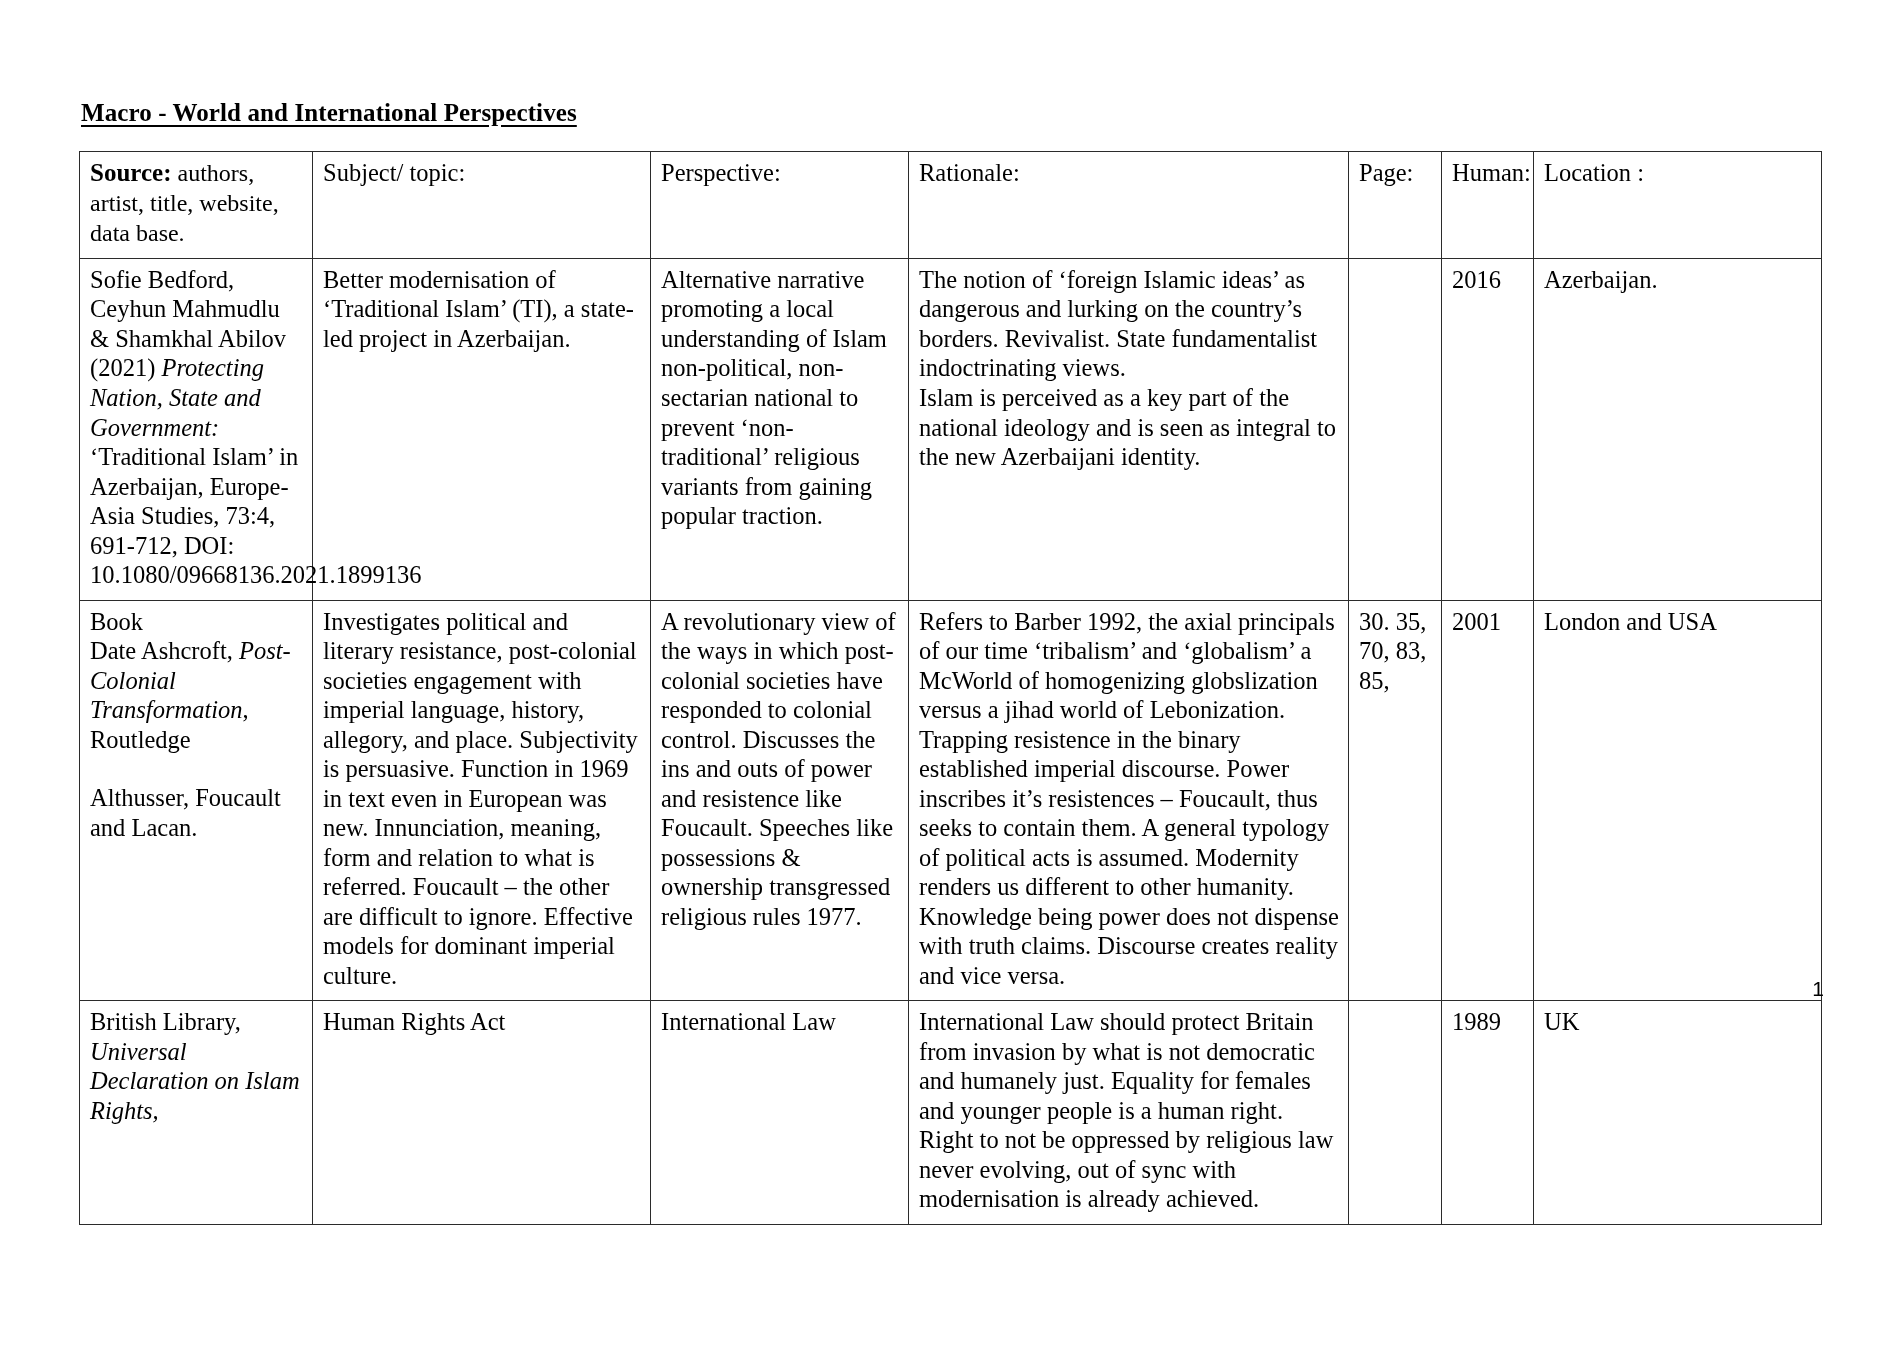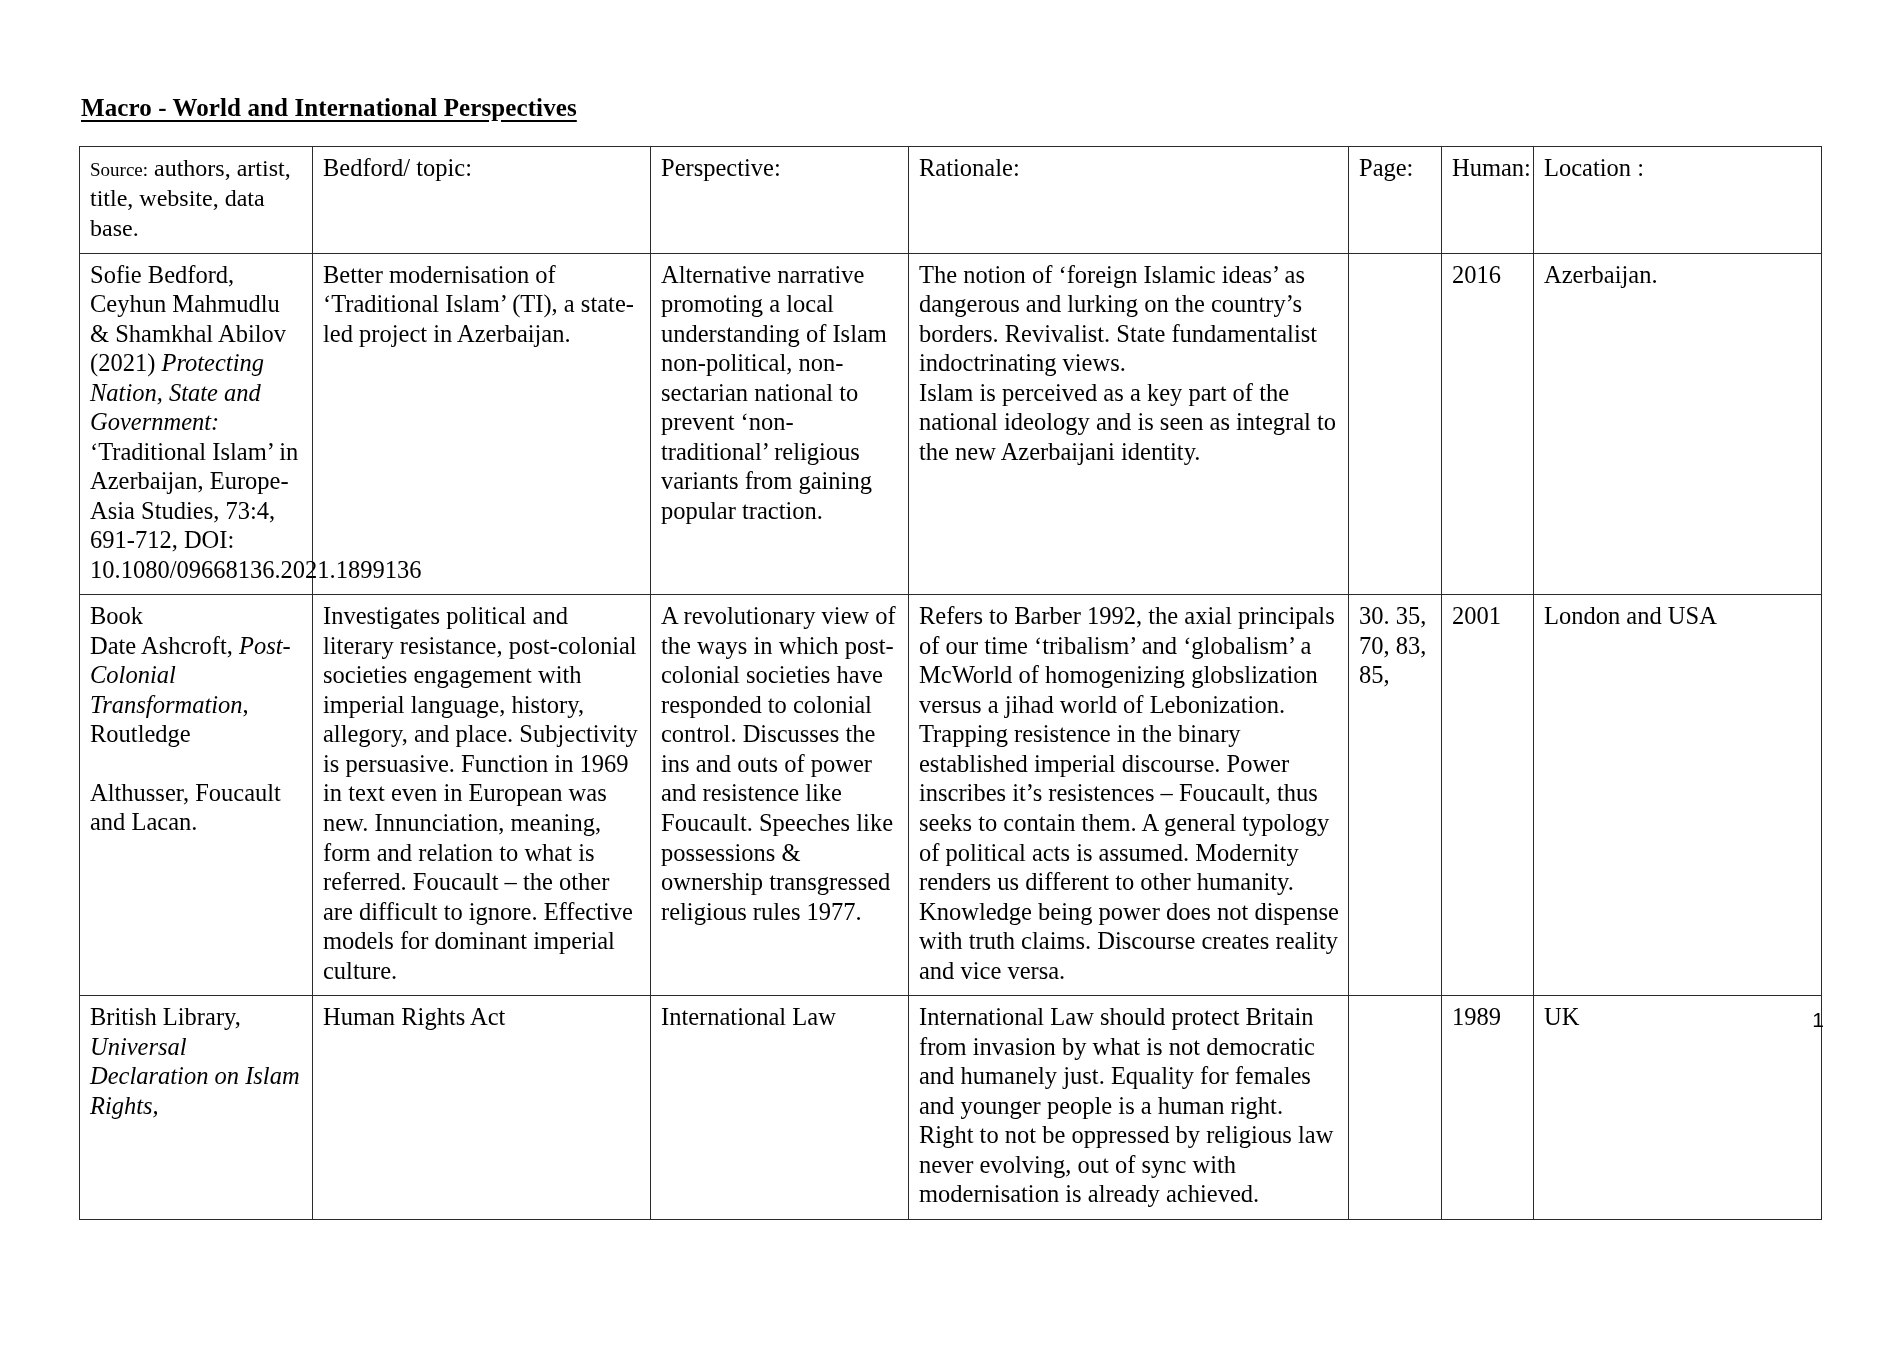--- a/index.html
+++ b/index.html
@@ -13,22 +13,21 @@
     font-family: "Liberation Serif", "DejaVu Serif", serif;
     color: #000000;
     position: relative;
     overflow: hidden;
   }
   .page {
     position: relative;
     width: 1903px;
     height: 1136px;
     box-sizing: border-box;
-    padding: 62px 78px 0 78px;
-    margin-top: 31px;
+    padding: 98px 78px 0 78px;
   }
   .doc-title {
     font-size: 25px;
     font-weight: bold;
     text-decoration: underline;
     text-underline-offset: 4px;
     letter-spacing: 0.1px;
     margin: 0 0 23px 3px;
     line-height: 1.2;
   }
@@ -54,22 +53,22 @@
   col.c-rationale { width: 440px; }
   col.c-page      { width: 93px;  }
   col.c-date      { width: 92px;  }
   col.c-location  { width: 288px; }
 
   thead td {
     padding-top: 9px;
     padding-bottom: 9px;
   }
   .hdr-strong {
-    font-weight: normal;
-    font-size: 19px;
+    font-weight: bold;
+    font-size: 25px;
   }
   .hdr-small {
     font-size: 24px;
     font-weight: normal;
   }
   .it { font-style: italic; }
   .blank-line { display: block; height: 29px; }
   .row-tall-1 td { height: 246px; }
   .row-tall-2 td { height: 302px; }
   .row-tall-3 td { height: 168px; }
@@ -97,21 +96,21 @@
       <col class="c-subject">
       <col class="c-persp">
       <col class="c-rationale">
       <col class="c-page">
       <col class="c-date">
       <col class="c-location">
     </colgroup>
     <thead>
       <tr>
         <td><span class="hdr-strong">Source:</span><span class="hdr-small"> authors, artist, title, website, data base.</span></td>
-        <td class="hdr-strong">Bedford/ topic:</td>
+        <td class="hdr-strong">Subject/ topic:</td>
         <td class="hdr-strong">Perspective:</td>
         <td class="hdr-strong">Rationale:</td>
         <td class="hdr-strong">Page:</td>
         <td class="hdr-strong">Human:</td>
         <td class="hdr-strong">Location :</td>
       </tr>
     </thead>
     <tbody>
       <tr class="row-tall-1">
         <td><span>Sofie Bedford, Ceyhun Mahmudlu &amp; Shamkhal Abilov (2021) </span><span class="it">Protecting Nation, State and Government:</span><span> ‘Traditional Islam’ in Azerbaijan, Europe-Asia Studies, 73:4, 691-712, DOI: 10.1080/09668136.2021.1899136</span></td>

